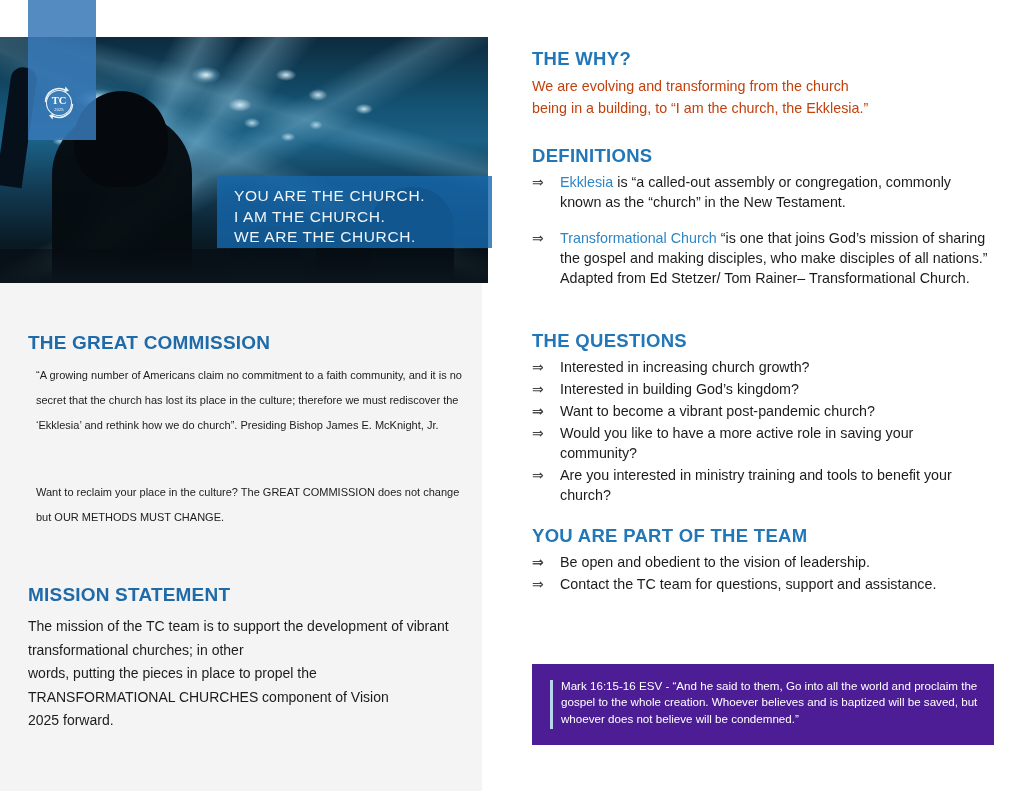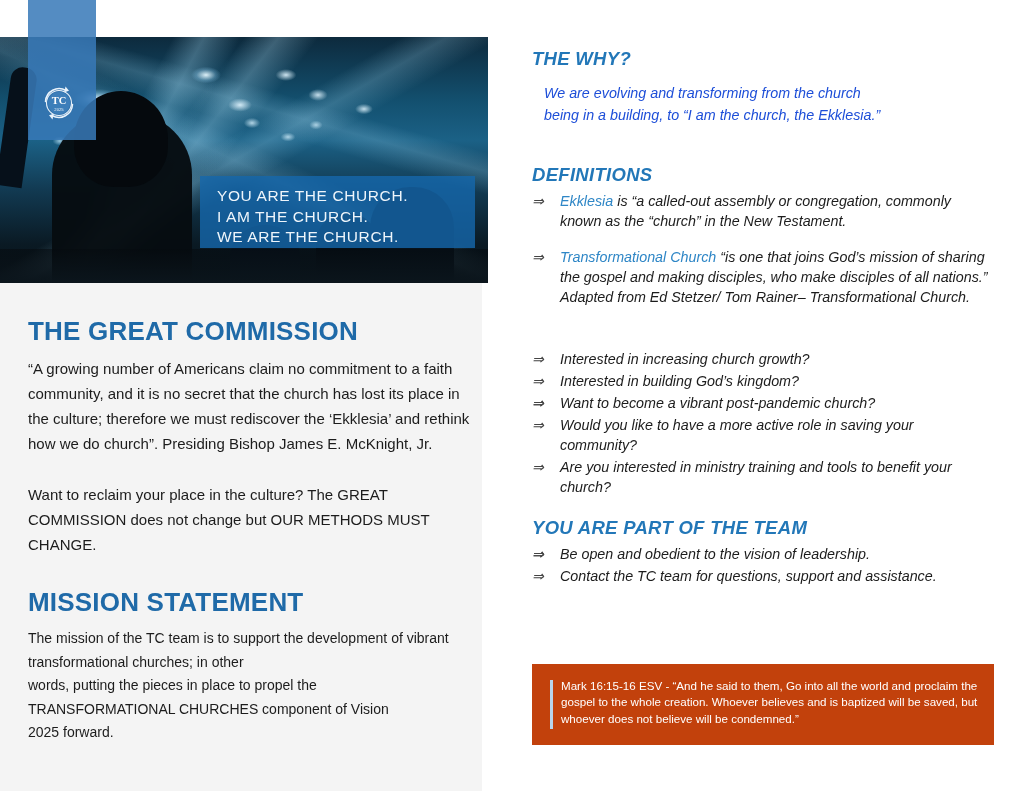--- a/index.html
+++ b/index.html
@@ -147,21 +147,21 @@
     left: 36px;
     top: 80px;
     width: 46px;
     height: 46px;
     z-index: 6;
   }
 
   
   .hero-band {
     position: absolute;
-    left: 200px;
+    left: 217px;
     top: 176px;
     width: 275px;
     height: 72px;
     background: rgba(21,104,173,0.80);
     z-index: 4;
   }
   .hero-band-text {
     position: absolute;
     left: 17px;
     top: 10px;
@@ -174,61 +174,60 @@
 
   
   .left-content {
     position: absolute;
     left: 28px;
     top: 316px;
     width: 448px;
   }
   .h2 {
     color: #1f6aa8;
-    font-size: 26px;
+    font-size: 19px;
     font-weight: bold;
     letter-spacing: 0.2px;
-    margin: 0 0 9px 0;
+    margin: 16px 0 9px 0;
   }
   .body-p {
     color: #1c1c1c;
-    font-size: 15px;
+    font-size: 11px;
     line-height: 25px;
-    margin: 0;
+    margin: 8px;
   }
   .gap-lg { height: 26px; }
   .gap-sec { height: 30px; }
   .mission-p {
     color: #1c1c1c;
     font-size: 14px;
     line-height: 23.5px;
     margin: 0;
     white-space: pre-line;
   }
 
   
   .right-col {
     position: absolute;
     left: 532px;
     top: 48px;
     width: 462px;
-    font-style: italic;
   }
   .h2r {
     color: #2277b8;
     font-size: 18.5px;
     font-weight: bold;
     letter-spacing: 0.3px;
     margin: 0 0 5px 0;
   }
   .r-p {
-    color: #1d4ed8;
+    color: #c2410c;
     font-size: 14.3px;
     line-height: 22px;
-    margin: 12px;
+    margin: 0;
     white-space: pre-line;
   }
   .sec-gap { height: 26px; }
   .sec-gap-sm { height: 18px; }
 
   ul.arrow-list {
     list-style: none;
     margin: 0;
     padding: 0;
   }
@@ -253,21 +252,21 @@
     font-weight: normal;
   }
 
   
   .scripture {
     position: absolute;
     left: 532px;
     top: 664px;
     width: 462px;
     height: 81px;
-    background: #c2410c;
+    background: #4c1d95;
   }
   .scripture-accent {
     position: absolute;
     left: 18px;
     top: 16px;
     width: 2.5px;
     height: 49px;
     background: #b9d5ec;
   }
   .scripture-text {
@@ -346,20 +345,21 @@
       <span class="hl">Ekklesia</span><span> is “a called-out assembly or congregation, commonly known as the “church” in the New Testament.</span>
     </li>
     <li>
       <span class="arw">⇒</span>
       <span class="hl">Transformational Church</span><span> “is one that joins God’s mission of sharing the gospel and making disciples, who make disciples of all nations.” Adapted from Ed Stetzer/ Tom Rainer– Transformational Church.</span>
     </li>
   </ul>
 
   <div class="sec-gap"></div>
 
+  <h2 class="h2r">THE QUESTIONS</h2>
   <ul class="arrow-list">
     <li><span class="arw">⇒</span><span>Interested in increasing church growth?</span></li>
     <li><span class="arw">⇒</span><span>Interested in building God’s kingdom?</span></li>
     <li><span class="arw">⇒</span></li>
     <li><span class="arw">⇒</span><span>Want to become a vibrant post-pandemic church?</span></li>
     <li><span class="arw">⇒</span><span>Would you like to have a more active role in saving your community?</span></li>
     <li><span class="arw">⇒</span><span>Are you interested in ministry training and tools to benefit your church?</span></li>
   </ul>
 
   <div class="sec-gap-sm"></div>

